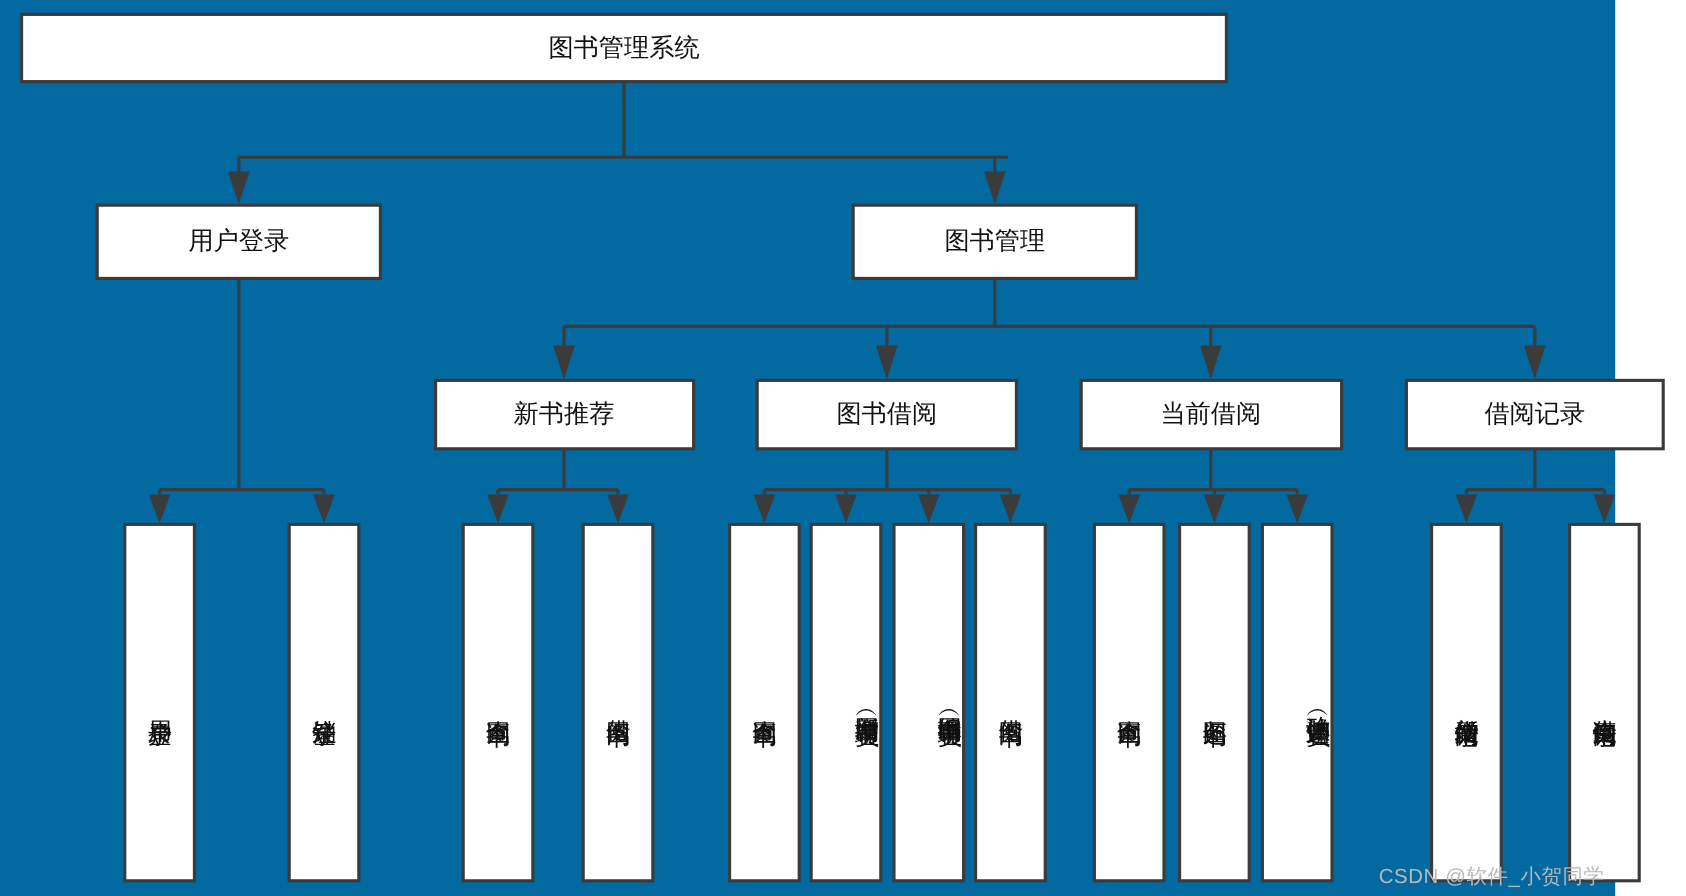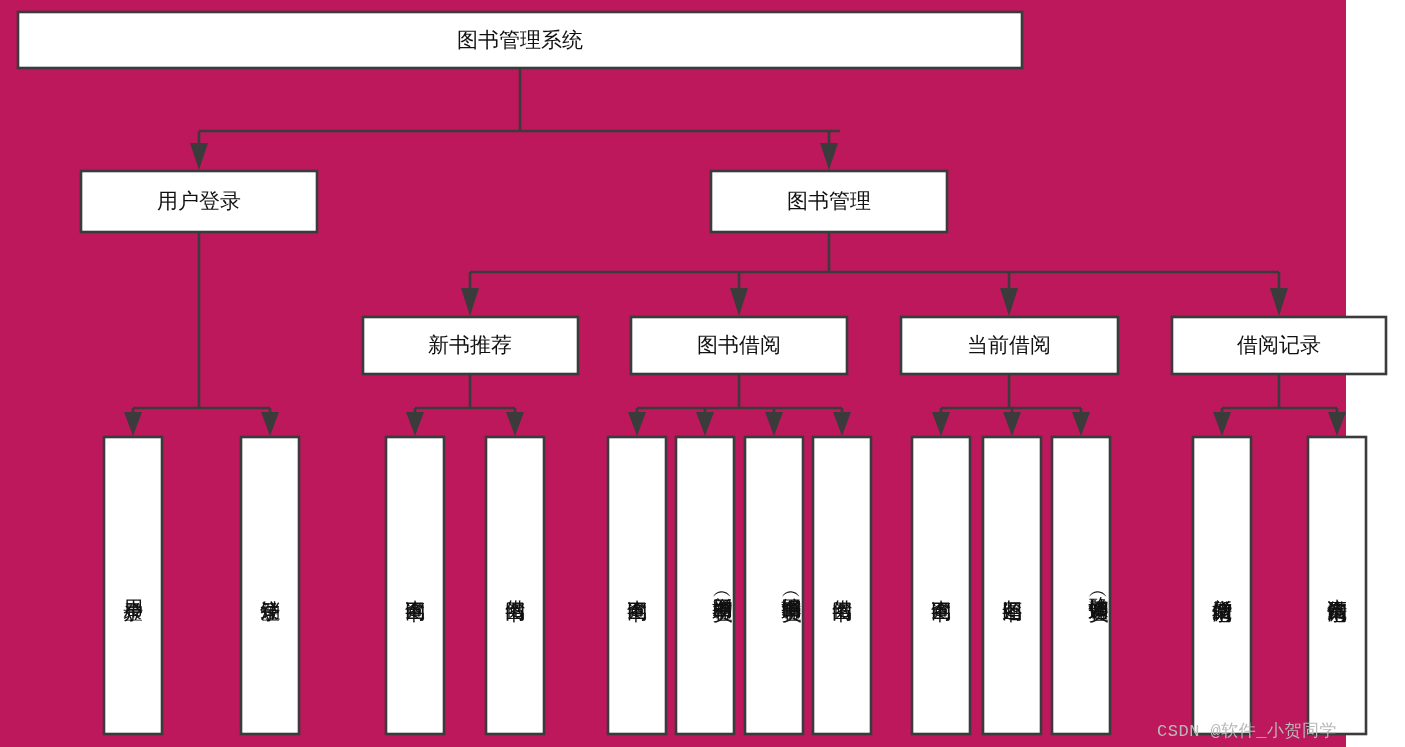--- a/index.html
+++ b/index.html
@@ -10,21 +10,21 @@
   body {
     width: 1405px;
     height: 747px;
     font-family: "DejaVu Sans", "Liberation Sans", sans-serif;
     overflow: hidden;
   }
   #diagram-root {
     position: relative;
     width: 1346px;
     height: 747px;
-    background: #be185d;
+    background: #0369a1;
   }
   svg#tree-svg {
     position: absolute;
     left: 0;
     top: 0;
     width: 1405px;
     height: 747px;
   }
   .node-box {
     fill: #ffffff;
@@ -61,21 +61,21 @@
     justify-content: center;
     text-align: center;
     letter-spacing: 1px;
     white-space: pre-wrap;
     pointer-events: none;
   }
   #watermark {
     position: absolute;
     right: 9px;
     bottom: 5px;
-    font-family: Liberation Mono, monospace;
+    font-family: Liberation Sans, sans-serif;
     font-size: 17px;
     color: #b9b9b9;
     letter-spacing: 0.5px;
     white-space: nowrap;
   }
 </style>
 </head>
 <body>
 
 <div id="diagram-root">

